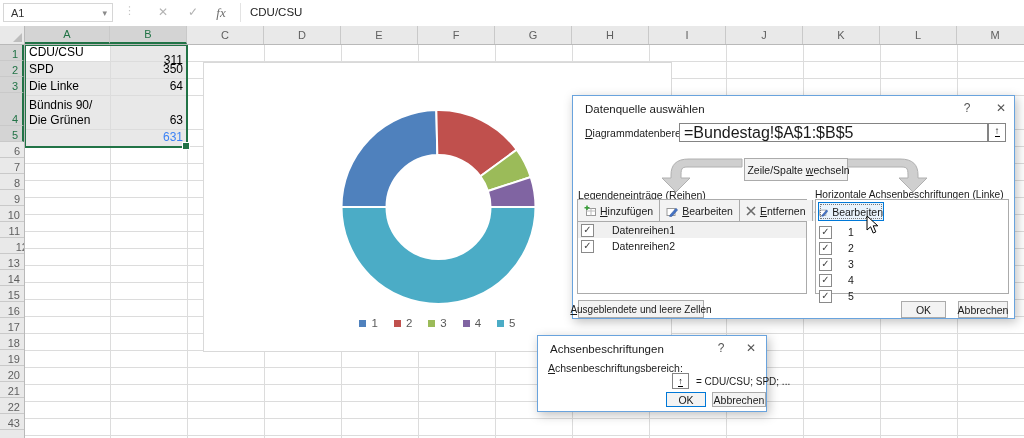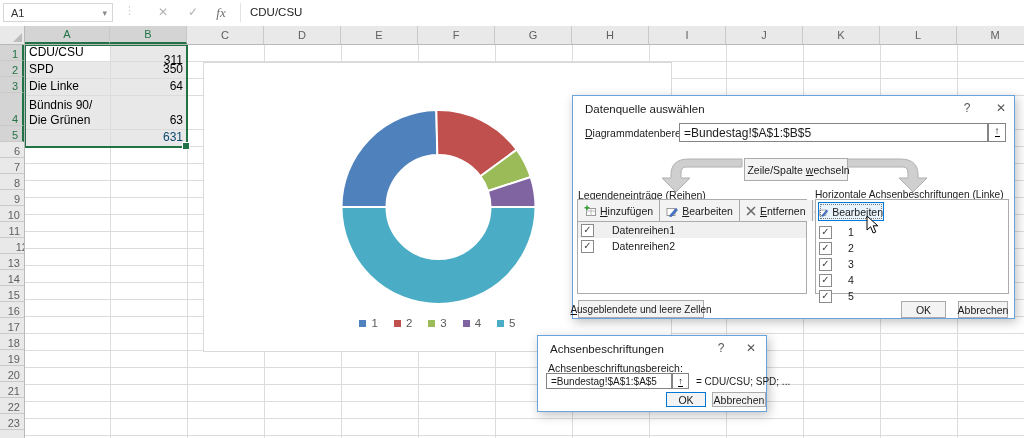--- a/index.html
+++ b/index.html
@@ -29,40 +29,40 @@
   .rowh{box-sizing:border-box;border-bottom:1px solid #c9c9c9;color:#5f5f5f;text-align:right;padding-right:4px;display:flex;align-items:flex-end;justify-content:flex-end;font-size:11px}
   .rowh.sel{background:#d4d4d4;color:#217346;border-right:2px solid #217346}
   
   #grid{position:absolute;left:25px;top:45px;right:0;bottom:0;overflow:hidden}
   .vline{position:absolute;top:0;bottom:0;width:1px;background:#dcdcdc}
   .hline{position:absolute;left:0;right:0;height:1px;background:#dcdcdc}
   #sel-tint{position:absolute;background:#e8e8e8}
   #active-cell{position:absolute;background:#fff}
   .cell{position:absolute;box-sizing:border-box;padding:0 3px;font-size:12px;color:#000;display:flex;align-items:flex-end;overflow:hidden;white-space:pre-line;line-height:15px}
   .cell.num{justify-content:flex-end;text-align:right}
-  .cell.muted{color:#0c4a6e}
+  .cell.muted{color:#3b82f6}
   #sel-border{position:absolute;border:2px solid #217346;box-sizing:border-box;pointer-events:none}
   #sel-handle{position:absolute;width:6px;height:6px;background:#217346;border:1px solid #fff;box-sizing:content-box}
   
   #chart{position:absolute;left:203px;top:62px;width:469px;height:290px;background:#fff;border:1px solid #d9d9d9;box-sizing:border-box;z-index:5}
   #chart-title{position:absolute;left:0;right:0;top:12px;text-align:center;font-size:17px;color:#595959;letter-spacing:.3px}
   #donut{position:absolute;left:0;top:0}
   #legend{position:absolute;left:0;right:0;top:254px;display:flex;justify-content:center;gap:16px;align-items:center}
   .leg-item{display:flex;align-items:center;gap:5px;color:#595959;font-size:11.5px}
   .leg-sq{width:7px;height:7px;display:inline-block}
   
   .dlg{position:absolute;background:#fff;border:1px solid #69a3dd;box-shadow:2px 3px 10px rgba(0,0,0,.25);box-sizing:border-box}
   #dlg1{left:572px;top:95px;width:443px;height:224px;z-index:10}
   #dlg2{left:537px;top:335px;width:230px;height:77px;z-index:20}
   .dlg-title{position:absolute;left:12px;top:7px;font-size:11.5px;color:#1a1a1a;white-space:nowrap}
   .dlg-sys{position:absolute;top:5px;width:18px;height:15px;text-align:center;line-height:15px;color:#555;font-size:12px}
   .lbl{position:absolute;white-space:nowrap;font-size:10.5px;color:#1a1a1a}
   .lbl u,.btn u,.tbtn u{text-decoration:underline}
   .rangebox{position:absolute;border:1px solid #848484;background:#fff;box-sizing:border-box;white-space:nowrap;overflow:hidden;
-    font-size:12px;padding:0 4px;color:#1a1a1a;display:flex;align-items:center}
+    font-size:16px;padding:0 4px;color:#1a1a1a;display:flex;align-items:center}
   .rangebtn{position:absolute;border:1px solid #848484;background:#fff;box-sizing:border-box;text-align:center;cursor:default}
   .range-ic{display:inline-block;font-size:10px;line-height:11px;border-bottom:1.5px solid #000;color:#000;margin-top:1px}
   .btn{position:absolute;background:#f3f3f3;border:1px solid #ababab;box-sizing:border-box;text-align:center;
     font-size:10.5px;color:#1a1a1a;display:flex;align-items:center;justify-content:center;white-space:nowrap}
   .btn.default{border-color:#0078d7}
   .panel{position:absolute;border:1px solid #ababab;background:#fff;box-sizing:border-box}
   .ltb{position:absolute;left:0;top:0;right:0;height:21px;border-bottom:1px solid #ababab;display:flex;background:#f3f3f3}
   .tbtn{display:flex;align-items:center;gap:4px;padding:0 6px;border-right:1px solid #ababab;font-size:10.5px;white-space:nowrap;background:#f3f3f3}
   .tbtn.sm{width:14px;justify-content:center;padding:0;color:#b9b9b9;font-size:7px}
   .lrow{height:16px;display:flex;align-items:center;padding-left:3px;font-size:10.5px}
@@ -124,21 +124,21 @@
       <div class="rowh" style="height: 16px;">13</div>
       <div class="rowh" style="height: 16px;">14</div>
       <div class="rowh" style="height: 16px;">15</div>
       <div class="rowh" style="height: 16px;">16</div>
       <div class="rowh" style="height: 16px;">17</div>
       <div class="rowh" style="height: 16px;">18</div>
       <div class="rowh" style="height: 16px; padding-left: 12px;">19</div>
       <div class="rowh" style="height: 16px;">20</div>
       <div class="rowh" style="height: 16px;">21</div>
       <div class="rowh" style="height: 16px;">22</div>
-      <div class="rowh" style="height: 16px;">23</div>
+      <div class="rowh" style="height: 16px;">43</div>
     </div>
 
   <div id="grid">
     <div id="sel-tint" style="left: 0px; top: 0px; width: 162px; height: 102px;"></div>
     <div id="active-cell" style="left: 0px; top: 0px; width: 85px; height: 16px;"></div>
     <div id="gridlines">
         <div class="vline" style="left: 85px;"></div>
         <div class="vline" style="left: 162px;"></div>
         <div class="vline" style="left: 239px;"></div>
         <div class="vline" style="left: 316px;"></div>
@@ -328,23 +328,20 @@
       </div>
     <div class="btn" style="left:328px;top:205px;width:45px;height:17px">OK</div>
     <div class="btn" style="left:385px;top:205px;width:50px;height:17px">Abbrechen</div>
   </div>
 
   <div class="dlg" id="dlg2">
     <div class="dlg-title">Achsenbeschriftungen</div>
     <div class="dlg-sys" style="left:174px">?</div>
     <div class="dlg-sys" style="left:204px">✕</div>
     <div class="lbl" style="left:10px;top:26px"><span></span><u>A</u><span>chsenbeschriftungsbereich:</span></div>
-    <div class="rangebox" style="left:8px;top:37px;width:126px;height:16px;font-size:10px">
-        <span>=Bundestag!$A$1:$A$5</span>
-      </div>
     <div class="rangebtn" style="left:134px;top:37px;width:17px;height:16px"><span class="range-ic" style="font-size:9px;line-height:10px">↑</span></div>
     <div id="dlg2-preview" style="left:158px;top:40px">= CDU/CSU; SPD; ...</div>
     <div class="btn default" style="left:128px;top:56px;width:40px;height:15px">OK</div>
     <div class="btn" style="left:174px;top:56px;width:54px;height:15px">Abbrechen</div>
   </div>
 
   <svg id="cursor" style="left:866px;top:215px" width="13" height="19" viewBox="0 0 13 19">
     <path d="M1,1 L1,15 L4.6,11.8 L7.2,18 L9.8,16.9 L7.2,10.8 L11.8,10.8 Z" fill="#fff" stroke="#000" stroke-width="1"></path>
   </svg>
 </div>

